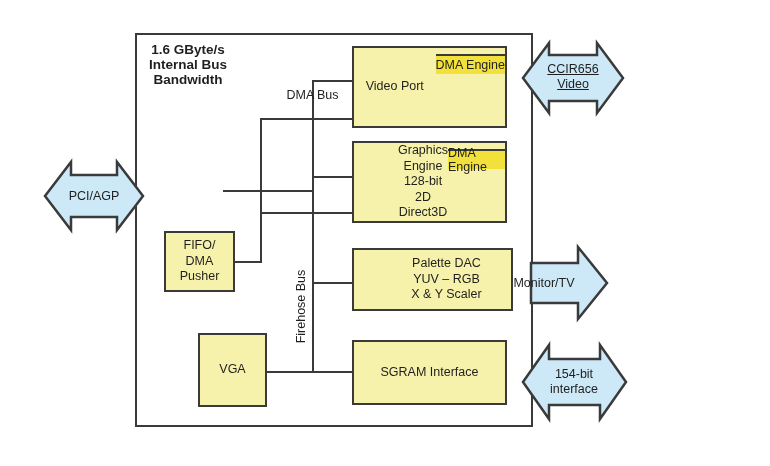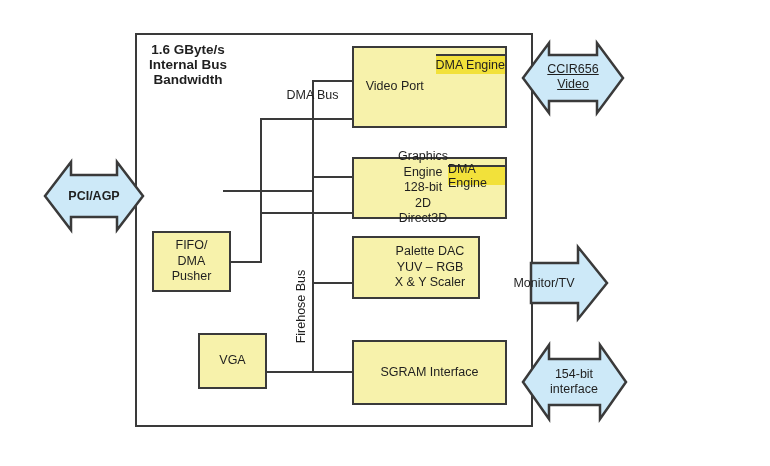--- a/index.html
+++ b/index.html
@@ -25,40 +25,40 @@
     flex:1;display:flex;align-items:center;justify-content:center;
     text-align:center;font-size:12.5px;line-height:15.5px;white-space:pre-line;
   }
   .block .dma-strip{
     height:18px;border-top:2px solid #3a3a3a;background:#f2e13a;
     display:flex;align-items:center;justify-content:center;
     font-size:12.5px;
     margin-top:6px;
   }
   .b-host{left:152px;top:153px;width:71px;height:80px;}
-  .b-fifo{left:152px;top:231px;width:79px;height:61px;}
-  .b-vga{left:198px;top:333px;width:69px;height:56px;}
+  .b-fifo{left:164px;top:231px;width:71px;height:61px;}
+  .b-vga{left:198px;top:333px;width:69px;height:74px;}
   .b-video{left:352px;top:46px;width:155px;height:82px;}
-  .b-graphics{left:352px;top:157px;width:155px;height:62px;padding-left:44px;}
-  .b-palette{left:352px;top:236px;width:128px;height:63px;padding-left:28px;}
+  .b-graphics{left:352px;top:141px;width:155px;height:82px;padding-left:44px;}
+  .b-palette{left:352px;top:248px;width:161px;height:63px;padding-left:28px;}
   .b-sgram{left:352px;top:340px;width:155px;height:65px;justify-content:center;}
   .line{position:absolute;background:#3a3a3a;}
   .bus-label{
     position:absolute;font-size:12.5px;white-space:nowrap;
   }
   .dma-bus-label{left:240px;top:88px;width:65px;text-align:center;margin-left:40px;}
   .firehose-label{
     left:256px;top:299px;width:90px;height:15px;text-align:center;
     transform:rotate(-90deg);
   }
   .arrow-label{
     position:absolute;font-size:12.5px;line-height:15px;text-align:center;
     white-space:pre-line;
   }
-  .lbl-pci{left:49px;top:189px;width:90px;font-weight:bold;}
+  .lbl-pci{left:49px;top:189px;width:90px;}
   .lbl-ccir{left:528px;top:62px;width:90px;text-decoration:underline;}
   .lbl-monitor{left:499px;top:276px;width:90px;}
   .lbl-128{left:529px;top:367px;width:90px;}
   svg.arrows{position:absolute;left:0;top:0;}
 </style>
 </head>
 <body>
 
 <div class="canvas">
 

